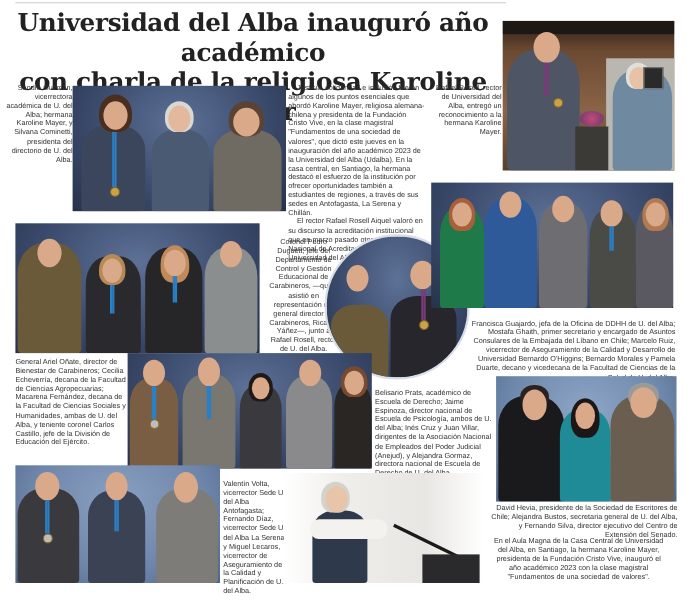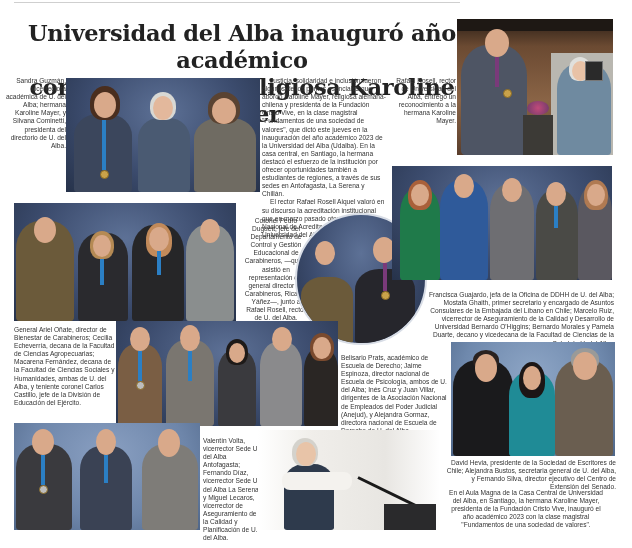--- a/index.html
+++ b/index.html
@@ -18,21 +18,21 @@
   .head { position:absolute; border-radius:50%; background:#d9a98a; }
   .hair { position:absolute; border-radius:50% 50% 40% 40%; }
   .medal { position:absolute; width:7px; height:7px; border-radius:50%; background:#c9a24a; border:1px solid #8a6b25; }
   .ribbon { position:absolute; width:0; border-left:2px solid #2b7fc4; border-right:2px solid #2b7fc4; }
 </style>
 </head>
 <body>
 
 <div class="topline"></div>
 
-<h1 class="headline" style="margin:12px;">
+<h1 class="headline" style="margin:0;">
   <span>Universidad del Alba inauguró año académico</span><br>
   <span>con charla de la religiosa Karoline Mayer</span>
 </h1>
 
 <div class="cap r" style="left:4px; top:77px; width:62px;">Sandra Guzmán, vicerrectora académica de U. del Alba; hermana Karoline Mayer, y Silvana Cominetti, presidenta del directorio de U. del Alba.</div>
 
 <div class="photo bg-blue" style="left:66px; top:78px; width:194px; height:114px;">
   <div class="fig" style="left:8px; width:58px; height:78px; background:#3b465c;"></div>
   <div class="hair" style="left:24px; top:8px; width:30px; height:34px; background:#4a2e1e;"></div>
   <div class="head" style="left:28px; top:14px; width:22px; height:26px;"></div>

